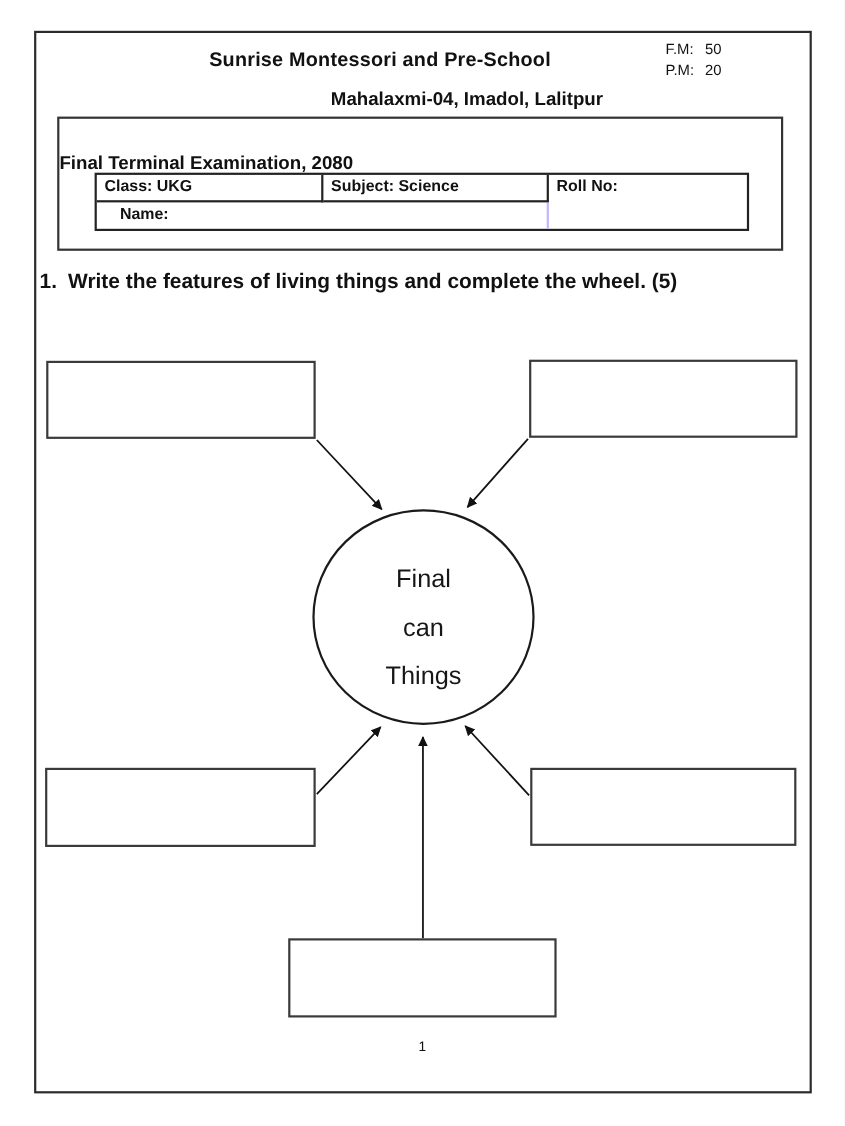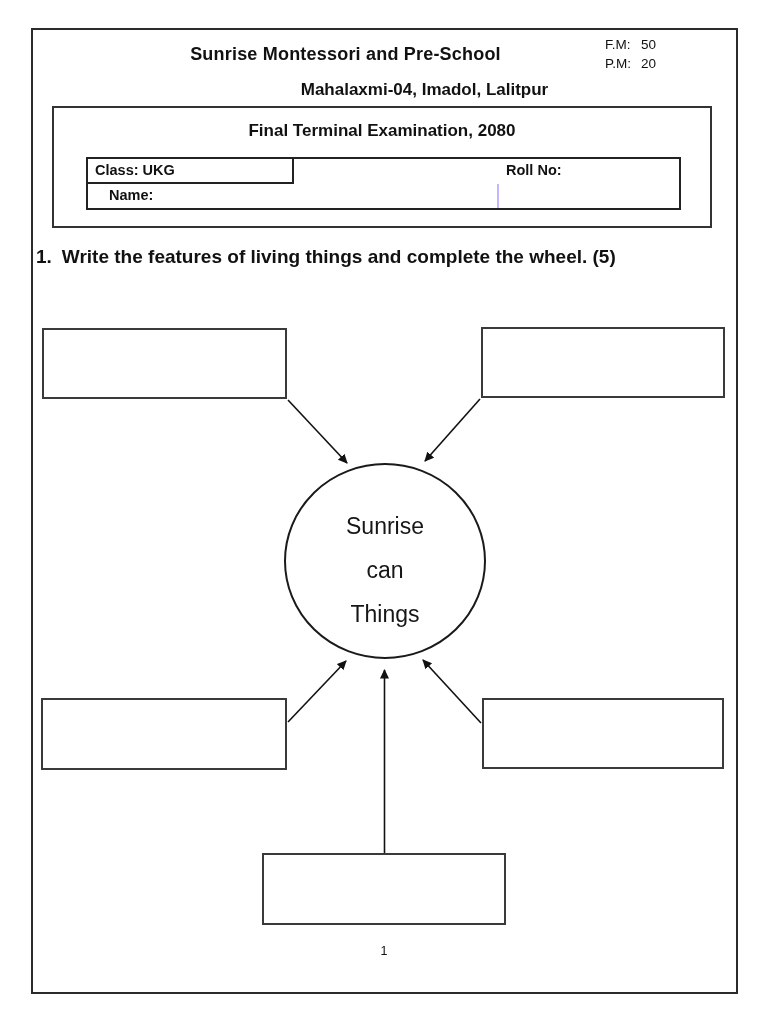--- a/index.html
+++ b/index.html
@@ -23,21 +23,21 @@
   .marks-block .mlabel { display:inline-block; width:36px; }
   .school-address {
     position:absolute; left:31px; top:80px; width:707px;
     text-align:center; font-weight:bold; font-size:17px;padding-left:40px;
   }
   .exam-box {
     position:absolute; left:52px; top:106px; width:656px; height:118px;
     border:2px solid #333; box-sizing:content-box;
   }
   .exam-title {
-    margin-top:13px; text-align:center; font-weight:bold; font-size:17px;
+    margin-top:31px; text-align:left; font-weight:bold; font-size:17px;
   }
   .info-table {
     position:absolute; left:32px; top:49px; width:595px; height:53px;
     display:grid; grid-template-columns:206px 205px 1fr; grid-template-rows:25px 1fr;
     border:2px solid #222; box-sizing:border-box;
     font-weight:bold; font-size:14.5px;
   }
   .info-table > div { padding:3px 0 0 7px; box-sizing:border-box; }
   .cell-class   { grid-column:1; grid-row:1; border-right:2px solid #222; border-bottom:2px solid #222; }
   .cell-subject { grid-column:2; grid-row:1; border-right:2px solid #222; border-bottom:2px solid #222; }
@@ -83,20 +83,21 @@
       <span class="mlabel">P.M:</span><span>20</span>
     </div>
   </div>
 
   <div class="school-address">Mahalaxmi-04, Imadol, Lalitpur</div>
 
   <div class="exam-box">
     <div class="exam-title">Final Terminal Examination, 2080</div>
     <div class="info-table">
       <div class="cell-class">Class: UKG</div>
+      <div class="cell-subject">Subject: Science</div>
       <div class="cell-roll">Roll No:</div>
       <div class="cell-name">Name:</div>
     </div>
   </div>
 
   <div class="question">
     <span class="qnum">1.</span><span>Write the features of living things and complete the wheel. (5)</span>
   </div>
 
   <svg class="diagram-svg" width="768" height="1024" viewBox="0 0 768 1024">
@@ -113,20 +114,20 @@
     <line x1="384.5" y1="853" x2="384.5" y2="670" stroke="#111" stroke-width="1.6" marker-end="url(#ah)"></line>
   </svg>
 
   <div class="answer-box box-tl"></div>
   <div class="answer-box box-tr"></div>
   <div class="answer-box box-ml"></div>
   <div class="answer-box box-mr"></div>
   <div class="answer-box box-bc"></div>
 
   <div class="circle-label">
-    <div>Sunrise</div>
+    <div>Final</div>
     <div>can</div>
     <div>Things</div>
   </div>
 
   <div class="page-number">1</div>
 
 </div>
 
 </body></html>

